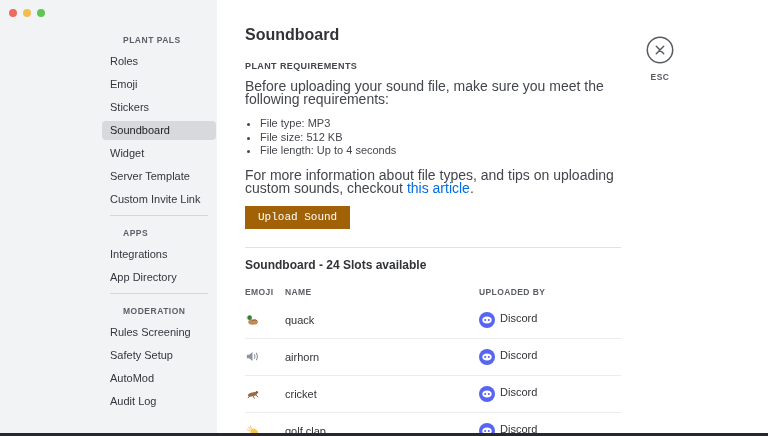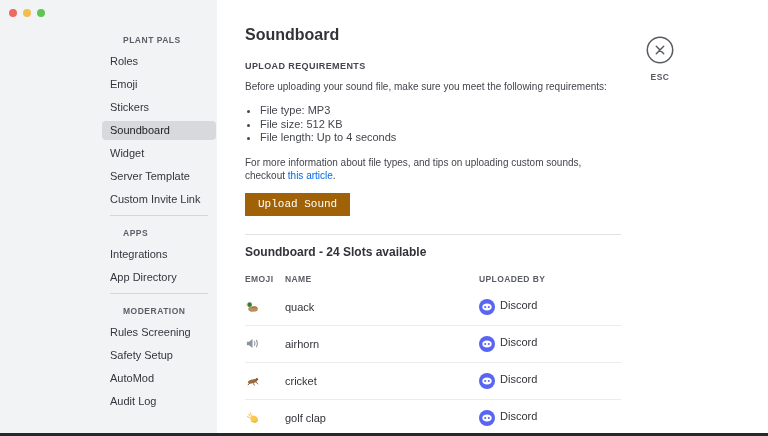--- a/index.html
+++ b/index.html
@@ -15,21 +15,21 @@
   .nav-header{font-size:8.5px;font-weight:bold;color:#5c5e66;letter-spacing:.5px;padding:0 8px;margin:2px 13px 7px;}
   .nav-item{font-size:11px;color:#33363c;padding:3px 8px;border-radius:4px;margin-bottom:4px;cursor:pointer;line-height:13px;}
   .nav-item.selected{background:#d7d9dc;color:#1e1f22;}
   .nav-divider{height:1px;background:#d4d6d9;margin:6px 8px 12px 8px;}
 
   
   .content{position:absolute;left:217px;top:0;right:0;bottom:0;background:#fff;}
   .content-inner{margin:26px 0 0 28px;width:376px;}
   .page-title{font-size:16px;font-weight:bold;color:#313338;margin:0 0 17px;}
   .mini-heading{font-size:9px;font-weight:bold;color:#43464d;letter-spacing:.4px;margin:0 0 9px;}
-  .para{font-size:10px;color:#43464d;margin:0 0 11px;line-height:13px;}
+  .para{font-size:14px;color:#43464d;margin:0 0 11px;line-height:13px;}
   .req-list{margin:0 0 11px 15px;padding:0;}
   .req-list li{font-size:11px;color:#43464d;line-height:13.5px;}
   .link{color:#006ce7;text-decoration:none;cursor:pointer;}
   .btn{background:#a16207;color:#fff;border:none;border-radius:0;font-size:11px;
        font-family:Liberation Mono, monospace;padding:0 13px;height:23px;cursor:pointer;}
   .divider{height:1px;background:#e1e2e4;margin:18px 0 0;}
   .slots-heading{font-size:12px;font-weight:bold;color:#313338;margin:10px 0 15px;}
   .thead{display:flex;font-size:8.5px;font-weight:bold;color:#5c5e66;letter-spacing:.4px;margin-bottom:5px;}
   .col-emoji{width:40px}.col-name{flex:1}.col-uploaded{width:142px}
   .row{display:flex;align-items:center;height:36px;border-bottom:1px solid #ebecee;}
@@ -72,21 +72,21 @@
         <div class="nav-item">Rules Screening</div>
         <div class="nav-item">Safety Setup</div>
         <div class="nav-item">AutoMod</div>
         <div class="nav-item">Audit Log</div>
       </nav>
   </div>
 
   <div class="content">
     <div class="content-inner">
       <h1 class="page-title">Soundboard</h1>
-      <h2 class="mini-heading">UPLOAD REQUIREMENTS</h2>
+      <h2 class="mini-heading">PLANT REQUIREMENTS</h2>
       <p class="para">Before uploading your sound file, make sure you meet the following requirements:</p>
       <ul class="req-list" id="req-list">
           <li>File type: MP3</li>
           <li>File size: 512 KB</li>
           <li>File length: Up to 4 seconds</li>
         </ul>
       <p class="para"><span>For more information about file types, and tips on uploading custom sounds, checkout </span><a class="link">this article</a><span>.</span></p>
       <button class="btn">Upload Sound</button>
       <div class="divider"></div>
       <h3 class="slots-heading">Soundboard - 24 Slots available</h3>

